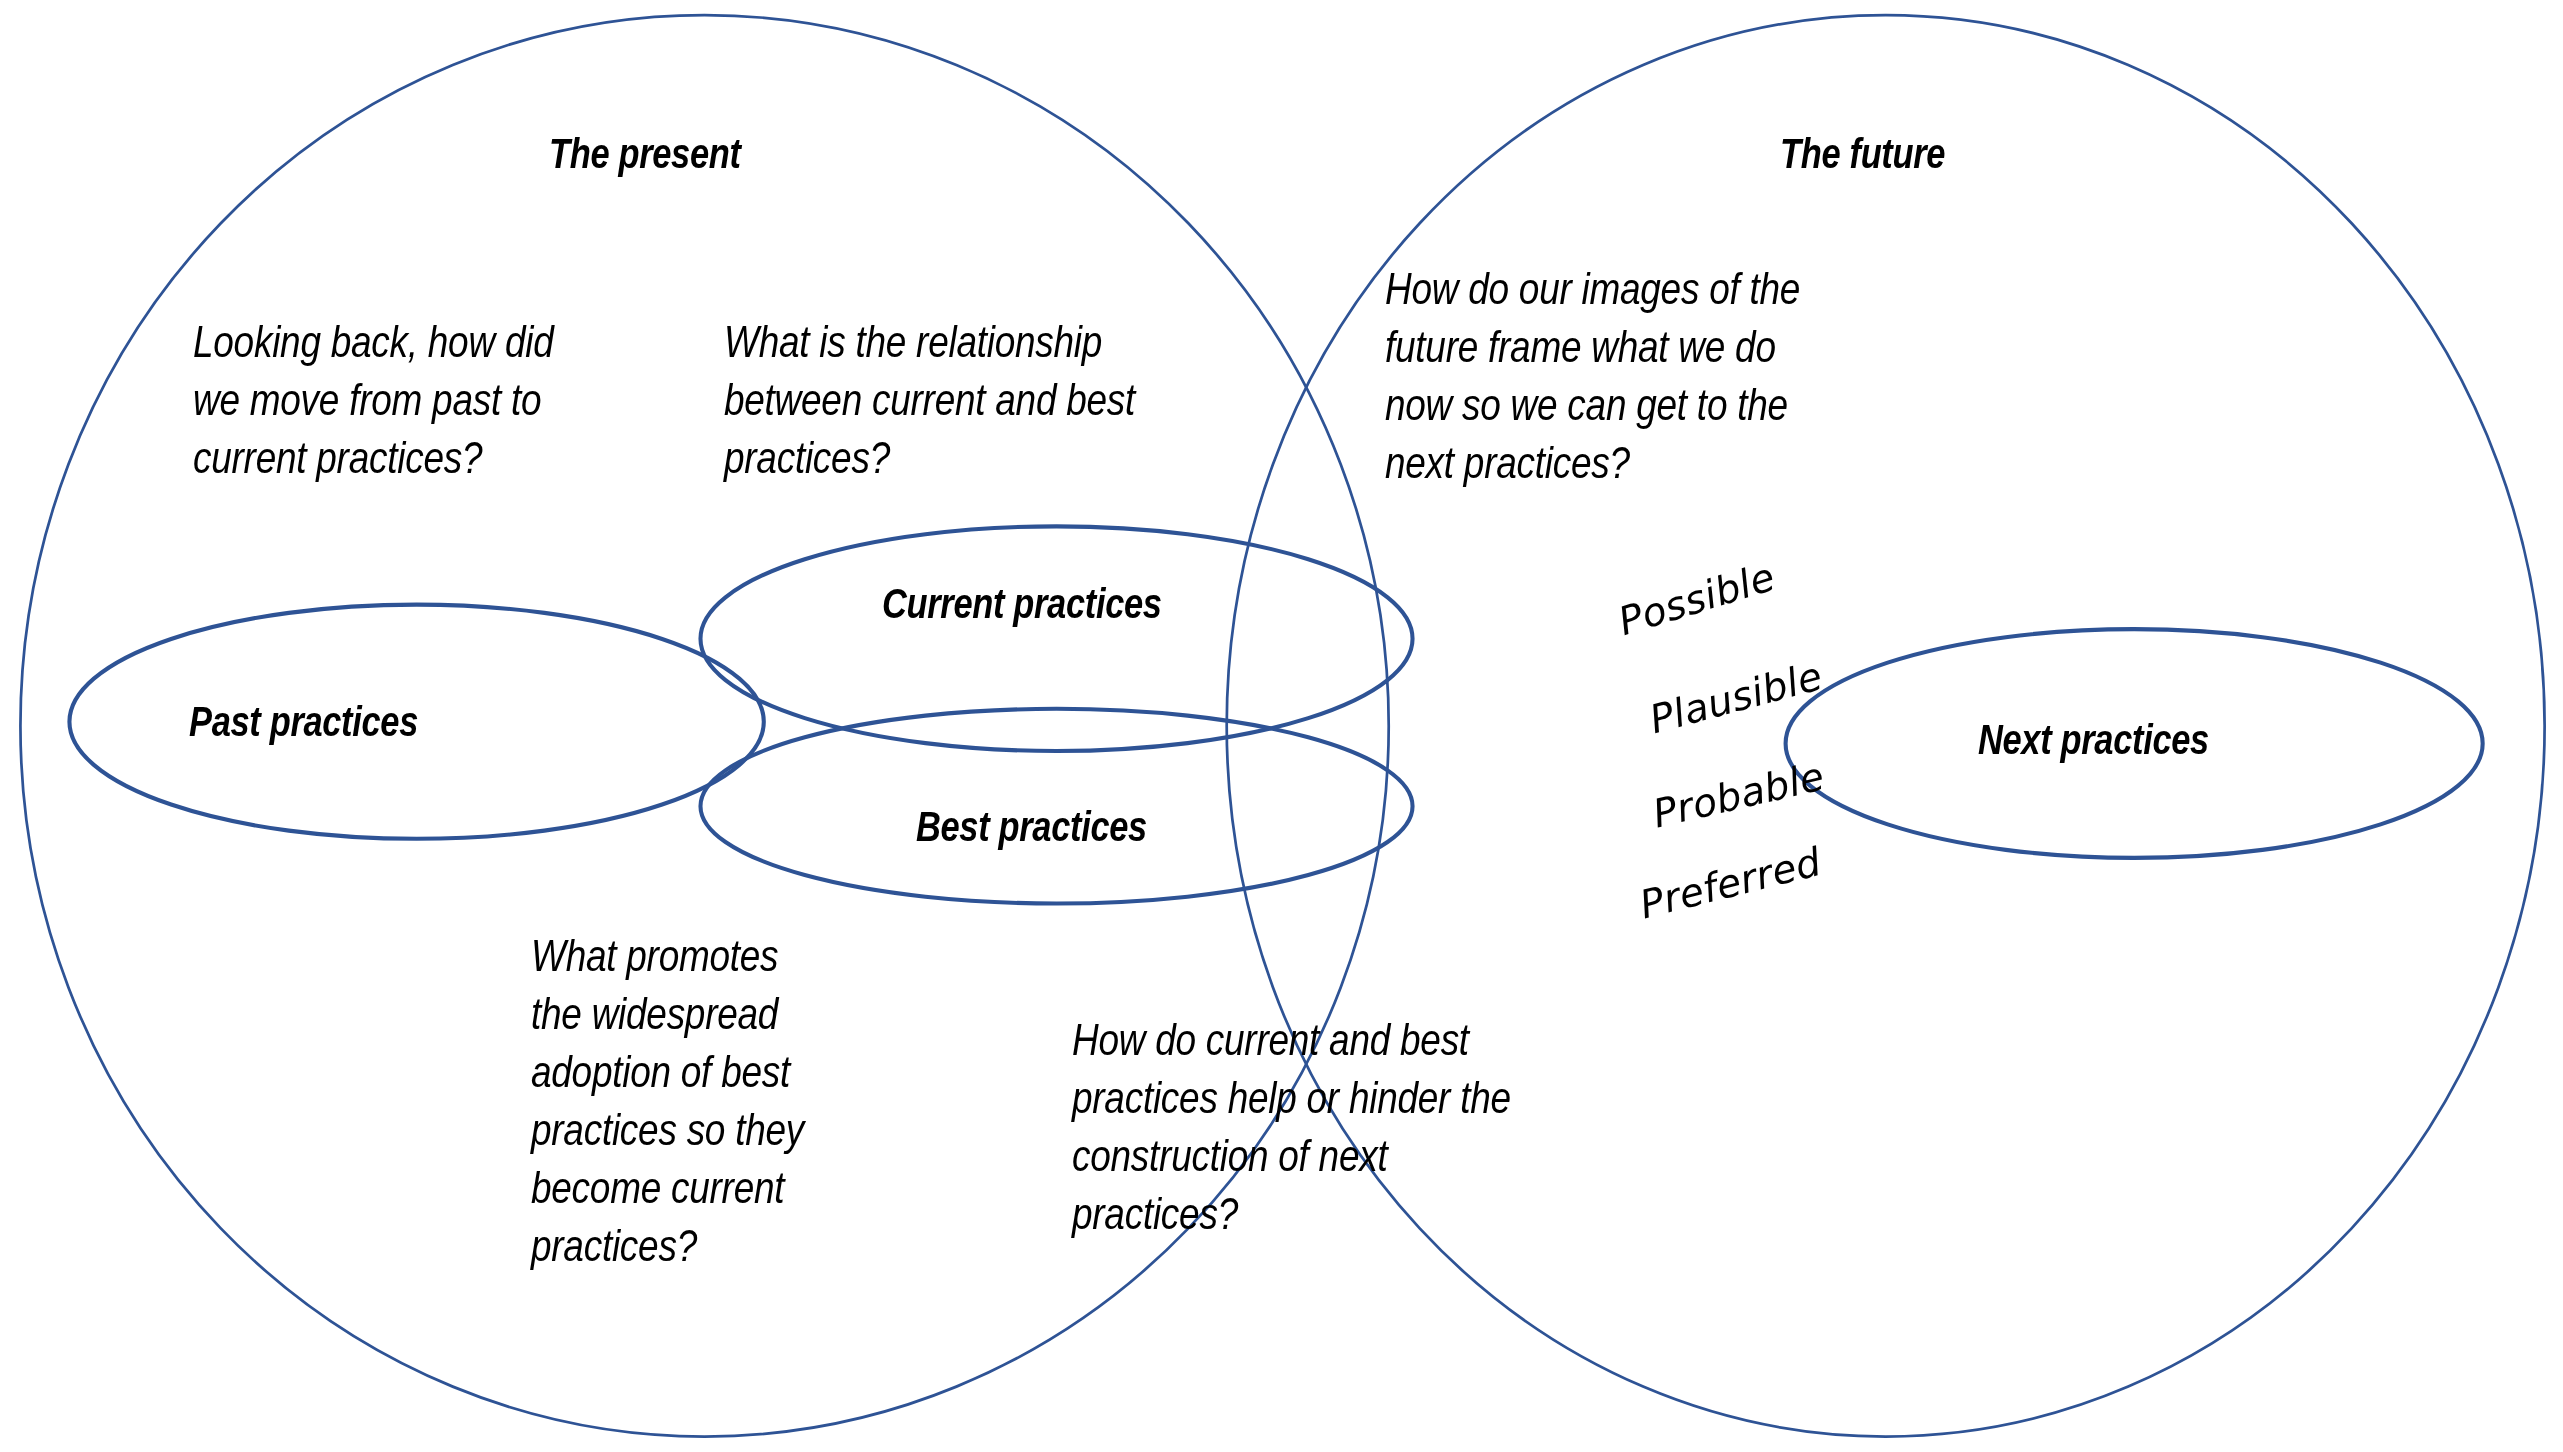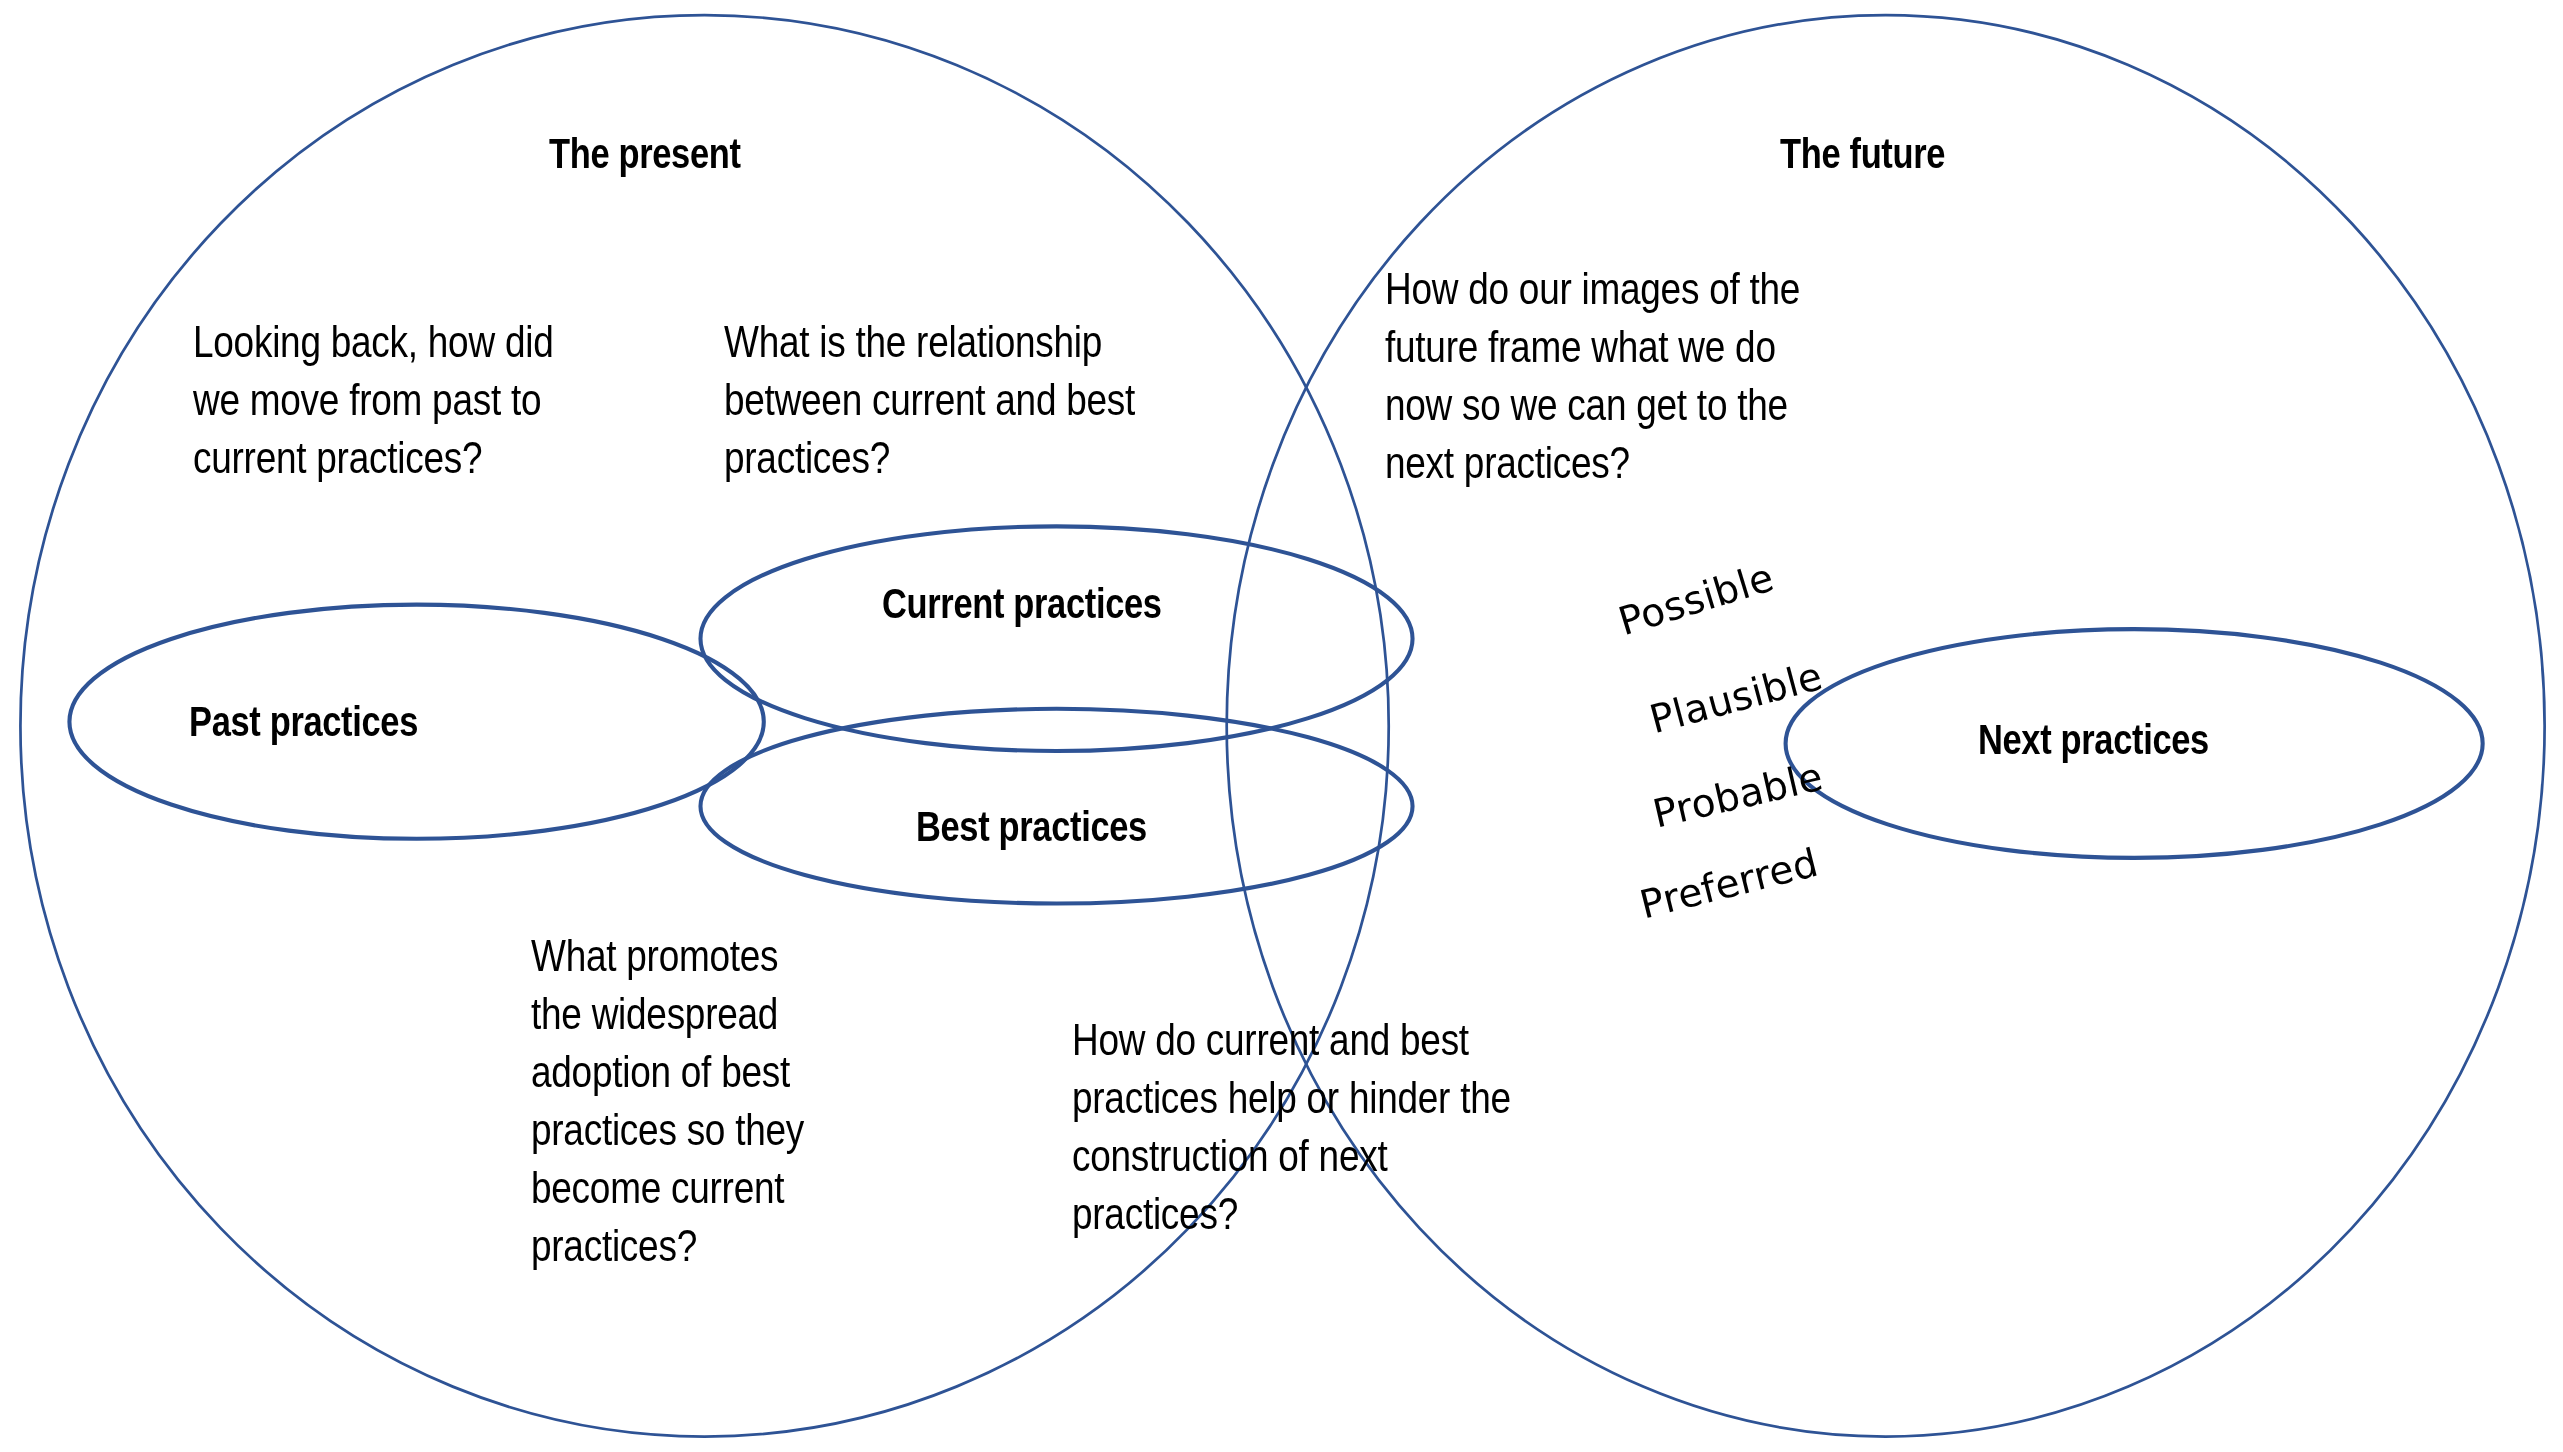--- a/index.html
+++ b/index.html
@@ -12,20 +12,21 @@
     width: 2563px;
     height: 1453px;
     font-family: "Liberation Sans", sans-serif;
     overflow: hidden;
   }
   #stage {
     position: relative;
     width: 2563px;
     height: 1051px;
     background: #ffffff;
+    font-style: italic;
   }
   #shapes {
     position: absolute;
     left: 0;
     top: 0;
     width: 2563px;
     height: 1453px;
   }
   .lbl {
     position: absolute;

